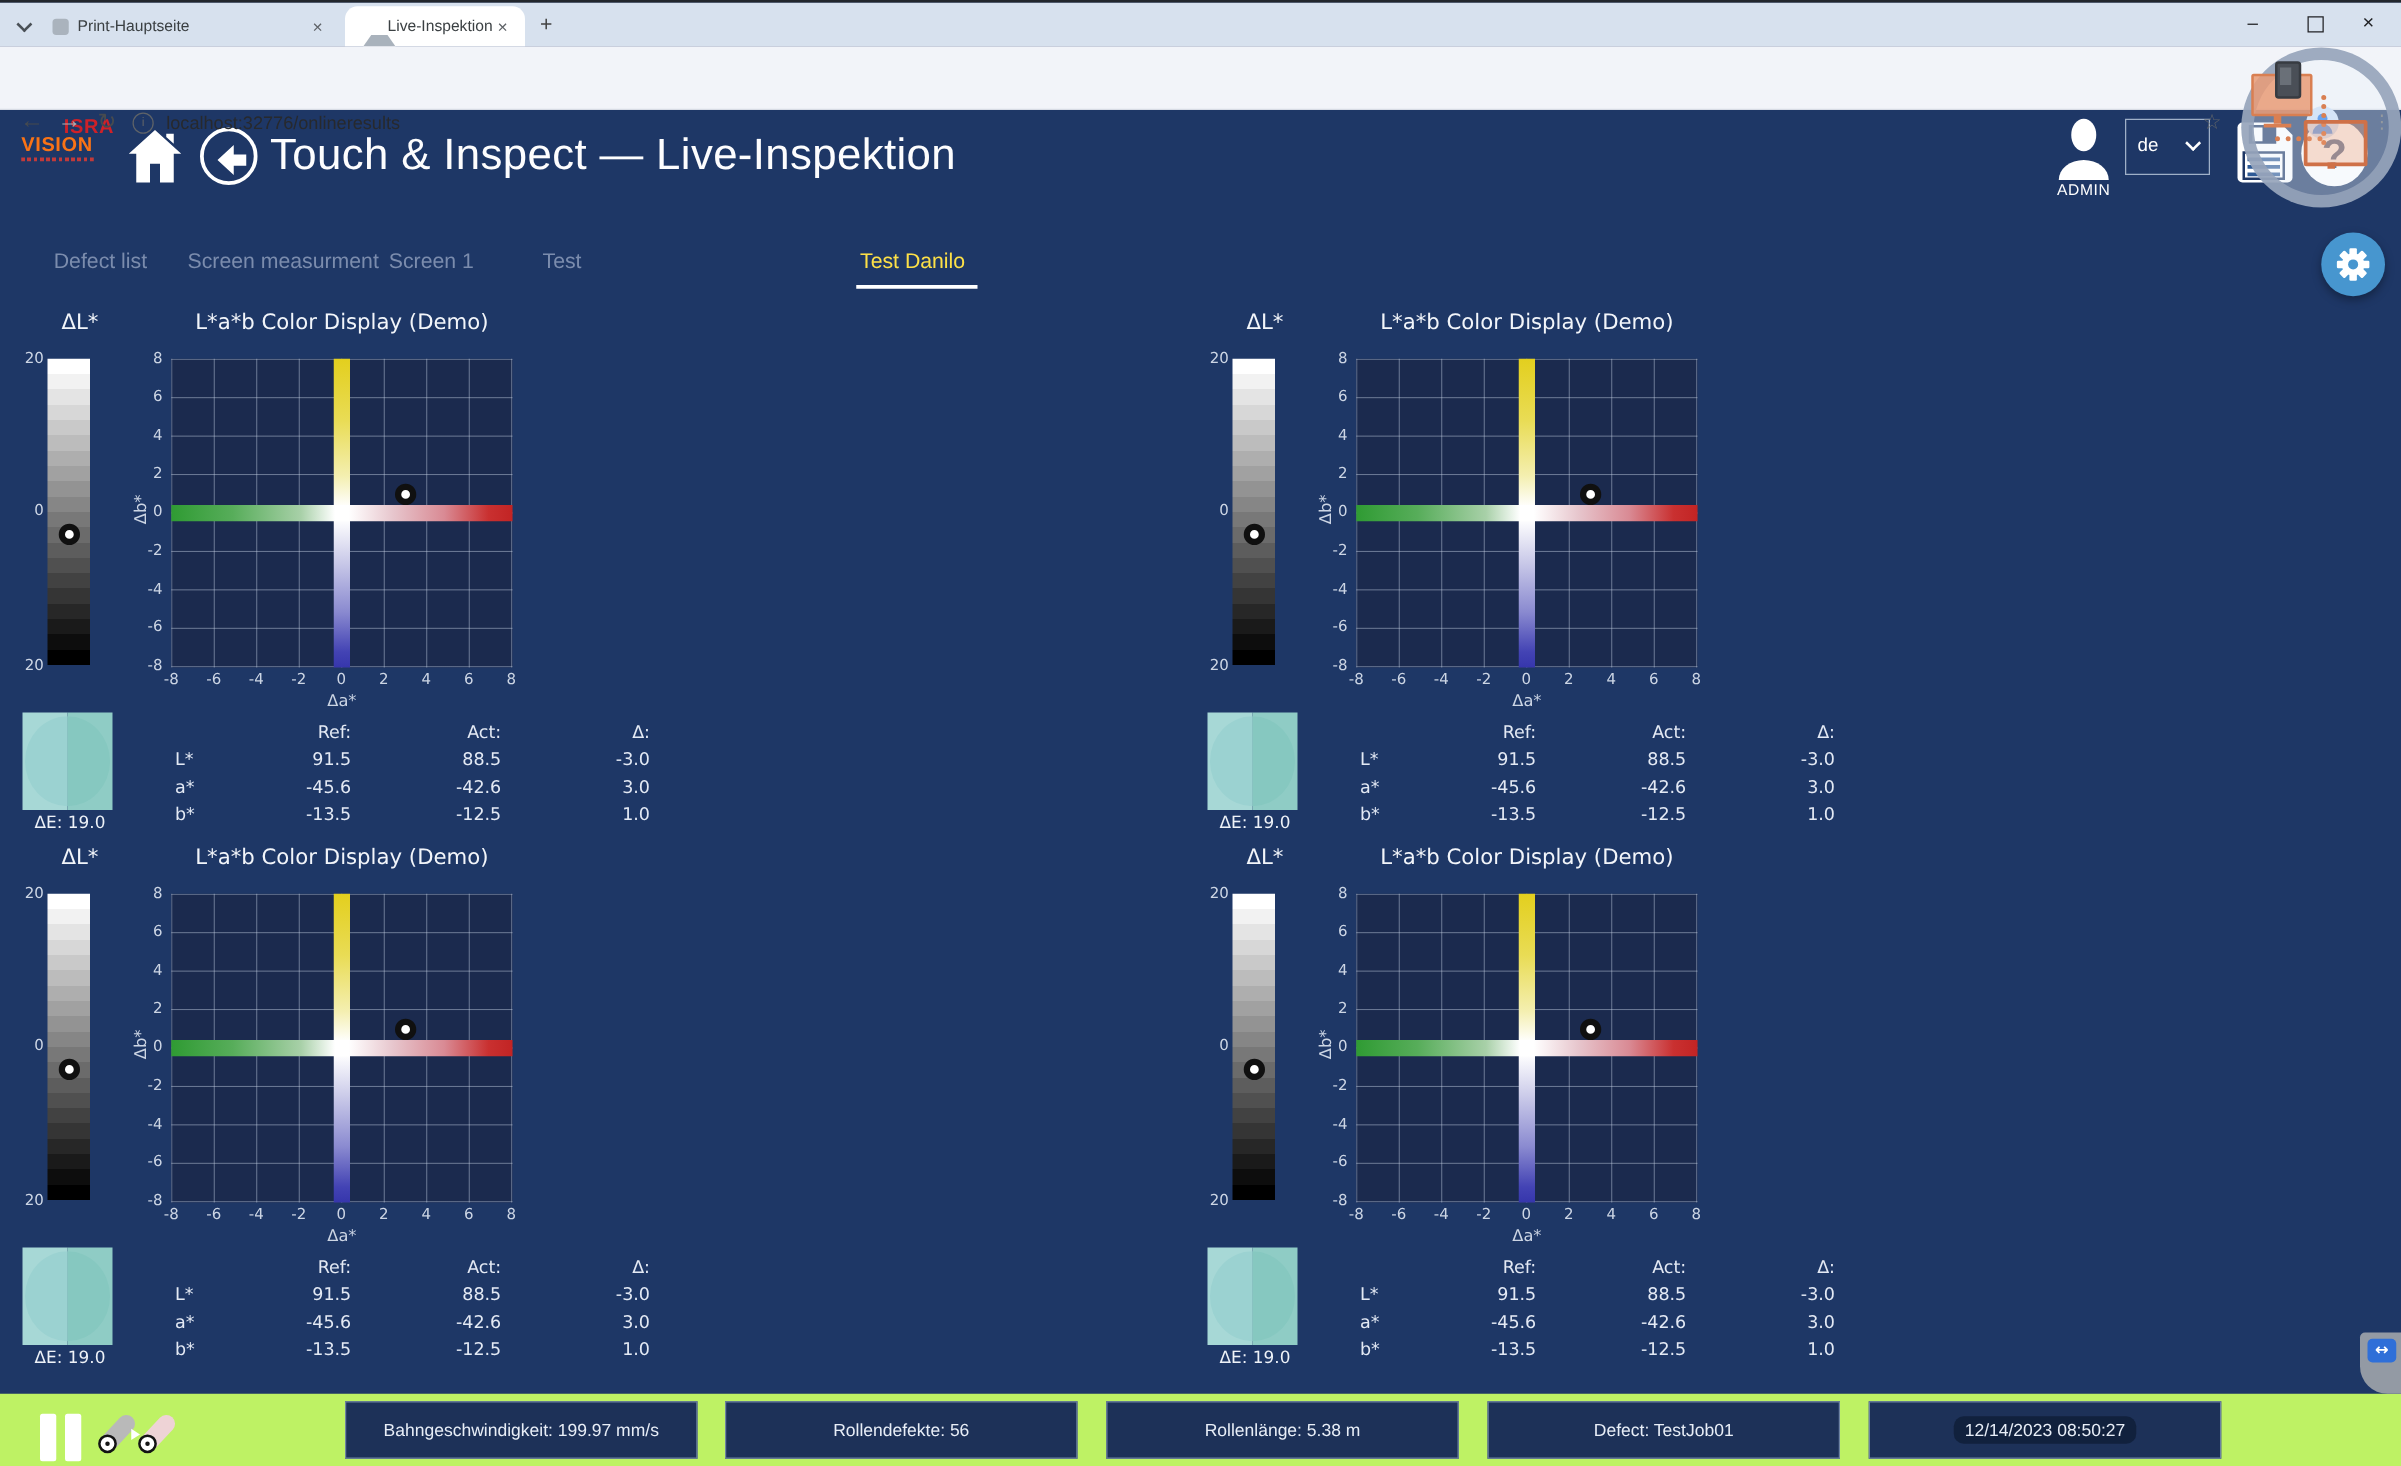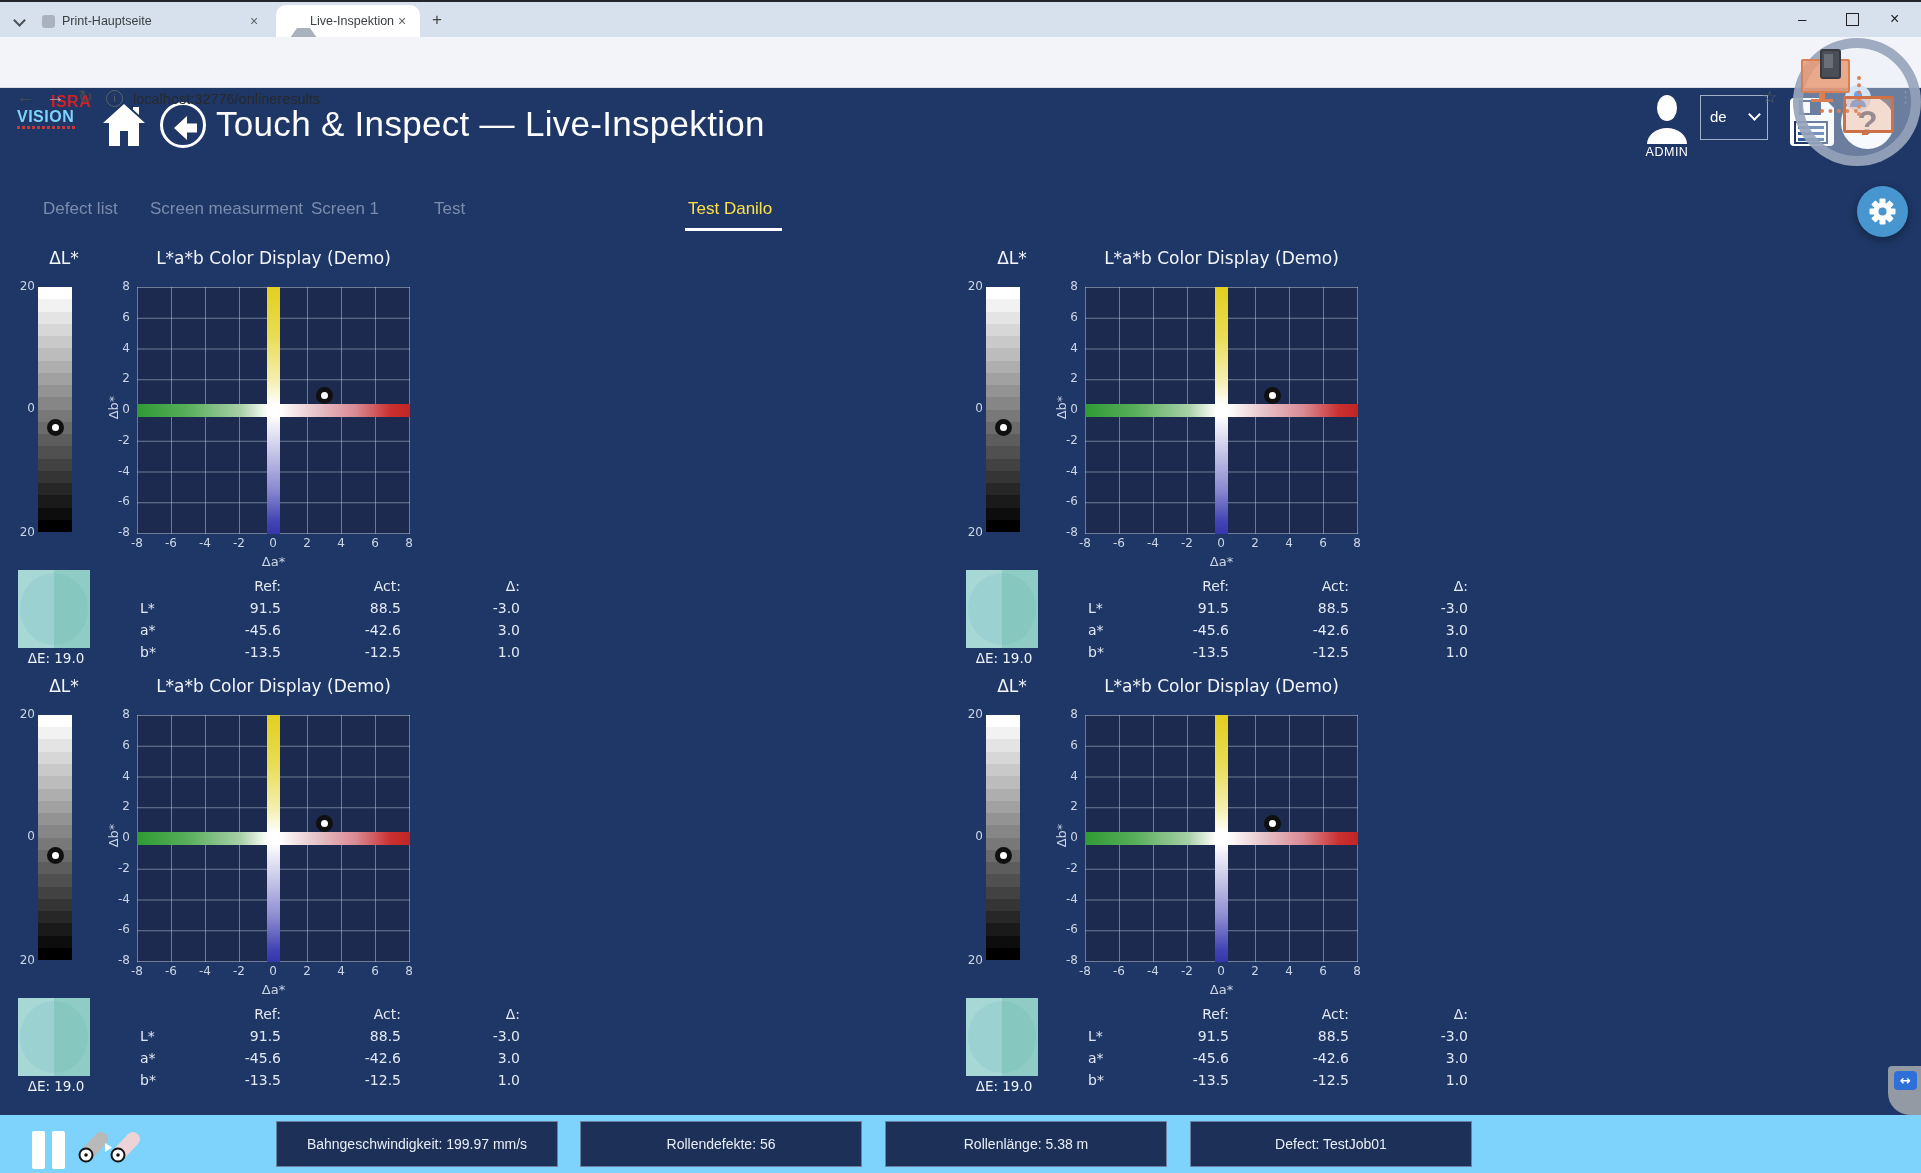--- a/index.html
+++ b/index.html
@@ -29,21 +29,21 @@
   .tb-btn{position:absolute;top:49px;font-size:19px;color:#474b4f;}
   .tb-back{left:16px}.tb-fwd{left:46px;color:#a9adb2}.tb-reload{left:78px;font-size:18px}
   .info-i{position:absolute;left:106px;top:53px;width:15px;height:15px;border:1.5px solid #5f6368;border-radius:50%;
           color:#5f6368;font-size:10px;text-align:center;line-height:15px;font-style:normal;}
   .addr{position:absolute;left:133px;top:54px;font-size:14.5px;color:#27292d;}
   .tb-star{position:absolute;left:1762px;top:50px;font-size:17px;color:#5f6368;}
   .tb-profile{position:absolute;left:1845px;top:48px;width:26px;height:26px;border-radius:50%;background:#c7dcf7;}
   .tb-kebab{position:absolute;left:1898px;top:51px;font-size:15px;color:#5f6368;}
   
   .logo{position:absolute;left:17px;top:94px;line-height:15px;font-weight:800;font-size:16px;letter-spacing:.5px;}
-  .logo .l1{color:#cf2128;margin-left:34px;} .logo .l2{color:#7dd3fc;}
+  .logo .l1{color:#cf2128;margin-left:34px;} .logo .l2{color:#f97316;}
   .logo .tag{margin-top:2px;width:58px;height:3px;
     background:repeating-linear-gradient(to right,#c23a3a 0 3px,transparent 3px 5px);}
   .home-btn{position:absolute;left:100px;top:100px;width:48px;height:50px;}
   .back-btn{position:absolute;left:160px;top:102px;width:46px;height:46px;border:3px solid #fff;border-radius:50%;box-sizing:border-box;}
   .page-title{position:absolute;left:216px;top:104px;font-size:35px;font-weight:400;color:#fdfdfe;letter-spacing:.3px;white-space:nowrap;}
   .user-btn{position:absolute;left:1641px;top:94px;width:52px;text-align:center;color:#fff;}
   .user-name{font-size:12.5px;letter-spacing:.5px;margin-top:1px;color:#fff;}
   .lang-select{position:absolute;left:1700px;top:95px;width:68px;height:45px;border:1px solid #9fb0c8;box-sizing:border-box;color:#fff;font-size:15px;}
   .lang-select .val{position:absolute;left:9px;top:12px;}
   .lang-select .chev{border-color:#fff;position:absolute;right:8px;top:14px;margin:0;}
@@ -90,21 +90,21 @@
   .sw-cl,.sw-cr{position:absolute;top:0;width:50%;height:100%;}
   .sw-cl{left:0}.sw-cr{left:50%}
   .de{position:absolute;left:0;top:402px;width:76px;text-align:center;font-size:13.5px;color:#eef2f8;}
   .trow{position:absolute;height:18px;font-size:14px;color:#e3e9f4;}
   .trow span{position:absolute;white-space:nowrap;}
   .c-lbl{left:122px;width:34px;text-align:left;}
   .c-ref{left:163px;width:100px;text-align:right;}
   .c-act{left:283px;width:100px;text-align:right;}
   .c-d{left:402px;width:100px;text-align:right;}
   
-  #statusbar{position:absolute;left:0;top:1115px;width:1921px;height:58px;background:#7dd3fc;}
+  #statusbar{position:absolute;left:0;top:1115px;width:1921px;height:58px;background:#bef264;}
   .sb-box{position:absolute;top:6px;width:282px;height:46px;background:#1d3158;border:1px solid #6d82a2;box-sizing:border-box;
           color:#e8eef7;font-size:14px;display:flex;align-items:center;justify-content:center;white-space:nowrap;}
   .sb-box .blob{background:rgba(8,20,40,.55);border-radius:8px;padding:3px 9px;}
   .pause-btn{position:absolute;left:32px;top:1131px;width:34px;height:38px;}
   .pause-btn div{position:absolute;top:0;width:13px;height:38px;background:#fff;border-radius:2px;}
   .pb1{left:0}.pb2{left:20px}
   .rolls{position:absolute;left:74px;top:1128px;}
   
   .tv-handle{position:absolute;left:1888px;top:1066px;width:33px;height:49px;background:#939aa4;border-radius:4px 0 0 22px;z-index:20;}
   .tv-handle .ico{position:absolute;left:6px;top:5px;width:23px;height:19px;background:#2f6fd8;border-radius:4px;
@@ -519,20 +519,23 @@
     </div>
     <div class="sb-box" style="left: 580px;">
       <span>Rollendefekte: 56</span>
     </div>
     <div class="sb-box" style="left: 885px;">
       <span>Rollenlänge: 5.38 m</span>
     </div>
     <div class="sb-box" style="left: 1190px;">
       <span>Defect: TestJob01</span>
     </div>
+    <div class="sb-box" style="left: 1495px;">
+      <span class="blob">12/14/2023 08:50:27</span>
+    </div>
   </div>
 <div class="pause-btn">
     <div class="pb1"></div>
     <div class="pb2"></div>
   </div>
 <div class="rolls">
   <svg width="66" height="38" viewBox="0 0 66 38">
     <line x1="12" y1="27" x2="27" y2="11" stroke="#b9b9b9" stroke-width="14" stroke-linecap="round"></line>
     <circle cx="12" cy="27" r="6.5" fill="#fff" stroke="#141414" stroke-width="2"></circle>
     <circle cx="12" cy="27" r="1.8" fill="#141414"></circle>

